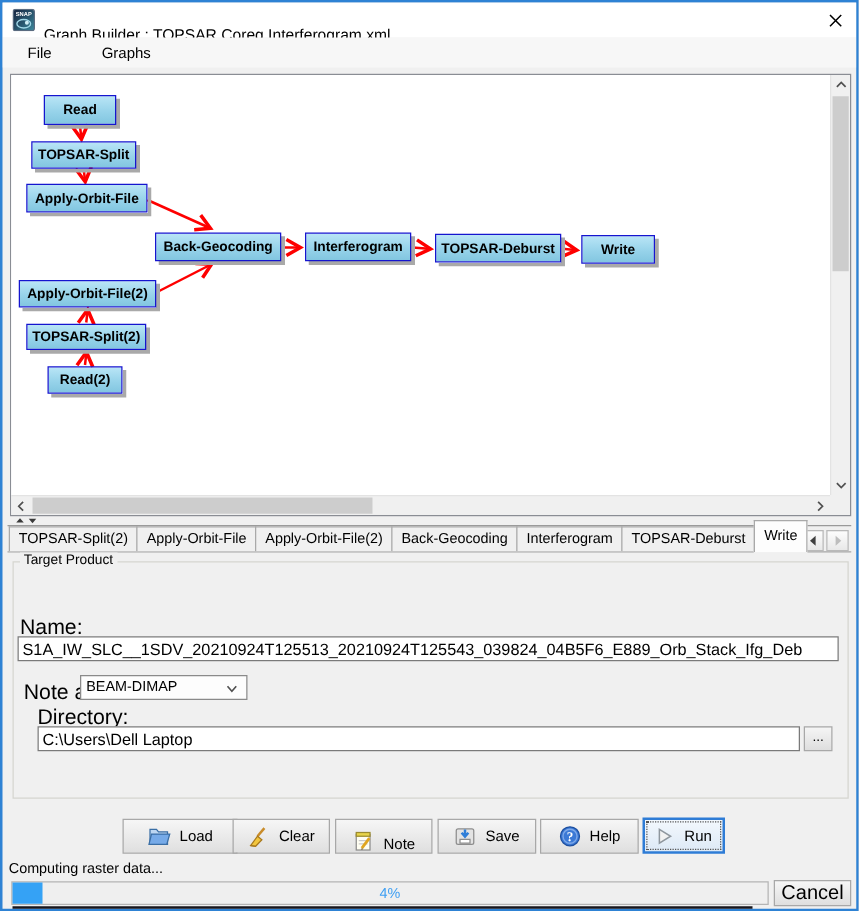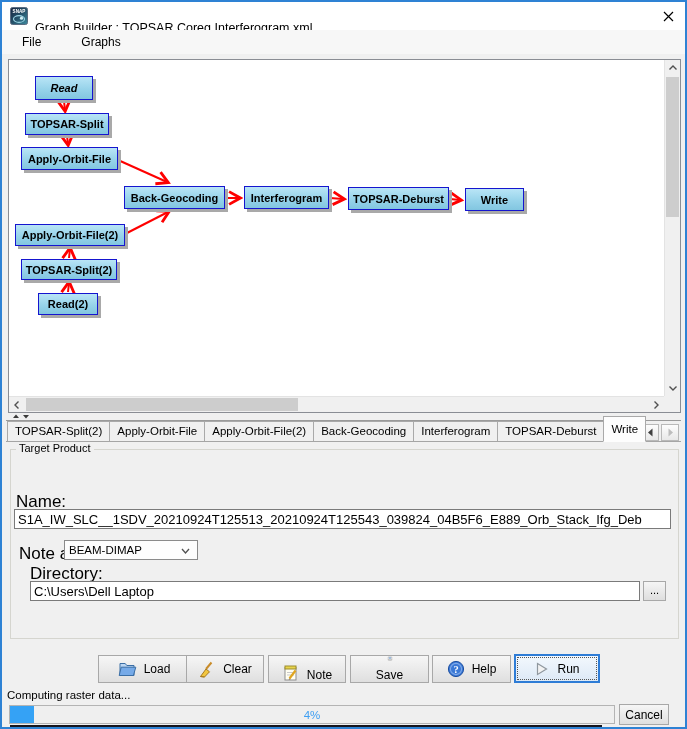--- a/index.html
+++ b/index.html
@@ -59,22 +59,22 @@
   .act-btn{position:absolute;top:653px;height:28px;border:1px solid #a8a8a8;background:linear-gradient(#f6f6f6,#dfdfdf);
     display:flex;align-items:center;justify-content:center;gap:7px;font-size:12px;color:#000;box-sizing:border-box;}
   .run-btn{top:652px;height:29px;border:2px solid #2e7cd6;background:linear-gradient(#f3f8fd,#dde9f6);outline:1px dotted #555;outline-offset:-4px;}
 
   
   .status-msg{position:absolute;left:5px;top:687px;font-size:11.5px;color:#000;}
   .progress{position:absolute;left:7px;top:703px;width:606px;height:19px;border:1px solid #b4b4b4;background:#efefef;box-sizing:border-box;}
   .progress-fill{position:absolute;left:0;top:0;bottom:0;background:#35a2f5;}
   .progress-label{position:absolute;left:0;right:0;top:0;bottom:0;display:flex;align-items:center;justify-content:center;
     font-size:11.5px;color:#3f9ff2;}
-  .cancel-btn{position:absolute;left:617px;top:702px;width:50px;height:21px;border:1px solid #a8a8a8;
-    background:linear-gradient(#f6f6f6,#dfdfdf);font-size:12px;display:flex;align-items:center;justify-content:center;box-sizing:border-box;}
+  .cancel-btn{position:absolute;left:617px;top:702px;width:62px;height:21px;border:1px solid #a8a8a8;
+    background:linear-gradient(#f6f6f6,#dfdfdf);font-size:16px;display:flex;align-items:center;justify-content:center;box-sizing:border-box;}
   .bottom-strip{position:absolute;left:8px;top:723px;width:592px;height:4px;background:#15151d;}
 </style>
 </head>
 <body>
 
 <div class="win">
 
   <div class="titlebar">
     <svg class="app-icon" width="18" height="18" viewBox="0 0 18 18">
       <defs>
@@ -113,21 +113,21 @@
       <line x1="55" y1="41" x2="56" y2="50" stroke="#fe0000" stroke-width="2" marker-end="url(#arw)"></line>
           <line x1="58" y1="76" x2="59" y2="84" stroke="#fe0000" stroke-width="2" marker-end="url(#arw)"></line>
           <line x1="109" y1="100" x2="158" y2="122" stroke="#fe0000" stroke-width="2" marker-end="url(#arw)"></line>
           <line x1="116" y1="174" x2="159" y2="152" stroke="#fe0000" stroke-width="2" marker-end="url(#arw)"></line>
           <line x1="217" y1="138" x2="230" y2="138" stroke="#fe0000" stroke-width="2" marker-end="url(#arw)"></line>
           <line x1="321" y1="138" x2="334" y2="139" stroke="#fe0000" stroke-width="2" marker-end="url(#arw)"></line>
           <line x1="441" y1="139" x2="451" y2="140" stroke="#fe0000" stroke-width="2" marker-end="url(#arw)"></line>
           <line x1="59" y1="232" x2="60" y2="223" stroke="#fe0000" stroke-width="2" marker-end="url(#arw)"></line>
           <line x1="60" y1="198" x2="61" y2="189" stroke="#fe0000" stroke-width="2" marker-end="url(#arw)"></line>
         </svg>
-    <div class="node" style="left: 26px; top: 16px; width: 58px; height: 24px; border-color: rgb(21, 21, 207); font-style: italic;">Read</div>
+    <div class="node" style="left: 26px; top: 16px; width: 58px; height: 24px; border-color: rgb(21, 21, 207);">Read</div>
         <div class="node" style="left: 16px; top: 53px; width: 84px; height: 22px; border-color: rgb(21, 21, 207);">TOPSAR-Split</div>
         <div class="node" style="left: 12px; top: 87px; width: 97px; height: 23px; border-color: rgb(21, 21, 207);">Apply-Orbit-File</div>
         <div class="node" style="left: 115px; top: 126px; width: 101px; height: 23px; border-color: rgb(21, 21, 207);">Back-Geocoding</div>
         <div class="node" style="left: 235px; top: 126px; width: 85px; height: 23px; border-color: rgb(21, 21, 207);">Interferogram</div>
         <div class="node" style="left: 339px; top: 127px; width: 101px; height: 23px; border-color: rgb(21, 21, 207);">TOPSAR-Deburst</div>
         <div class="node" style="left: 456px; top: 128px; width: 59px; height: 23px; border-color: rgb(21, 21, 207);">Write</div>
         <div class="node" style="left: 6px; top: 164px; width: 110px; height: 22px; border-color: rgb(21, 21, 207);">Apply-Orbit-File(2)</div>
         <div class="node" style="left: 12px; top: 199px; width: 96px; height: 21px; border-color: rgb(21, 21, 207);">TOPSAR-Split(2)</div>
         <div class="node" style="left: 29px; top: 233px; width: 60px; height: 22px; border-color: rgb(21, 21, 207);">Read(2)</div>
       </div>
@@ -231,39 +231,39 @@
       <rect x="3" y="3.5" width="11" height="12.5" fill="#fffef2" stroke="#8d8d8d"></rect>
       <rect x="3" y="2" width="11" height="3" fill="#e8d44a" stroke="#9b8b2e"></rect>
       <line x1="5" y1="8.5" x2="12" y2="8.5" stroke="#c9c9c9"></line>
       <line x1="5" y1="11" x2="12" y2="11" stroke="#c9c9c9"></line>
       <line x1="7.5" y1="14.5" x2="13.5" y2="6.5" stroke="#e0a51e" stroke-width="2.2"></line>
       <path d="M6.6 15.6 L7.5 14.5 L8.6 15.3 Z" fill="#5b4418"></path>
     </svg>
     <span>Note</span>
   </div>
 
-  <div class="act-btn" style="left:348px;width:79px;flex-direction:column;">
+  <div class="act-btn" style="left:348px;width:79px;">
     <svg width="18" height="18" viewBox="0 0 18 18">
       <rect x="2" y="3" width="14" height="12.5" rx="1.5" fill="#e3e3e3" stroke="#8d8d8d"></rect>
       <rect x="5" y="11.5" width="8" height="3" fill="#fff" stroke="#8d8d8d"></rect>
       <path d="M9 3.5 v4.5 M6.3 6.2 L9 9.3 L11.7 6.2" fill="none" stroke="#2f7ed8" stroke-width="2"></path>
     </svg>
     <span>Save</span>
   </div>
 
   <div class="act-btn" style="left:430px;width:79px;">
     <svg width="18" height="18" viewBox="0 0 18 18">
       <circle cx="9" cy="9" r="7.6" fill="#3b79d6" stroke="#1d4fa0"></circle>
       <circle cx="9" cy="9" r="5.6" fill="none" stroke="#7fa9e8" stroke-width="1.1"></circle>
       <text x="9" y="12.6" font-size="10.5" font-weight="bold" fill="#ffffff" text-anchor="middle" font-family="Liberation Serif,serif">?</text>
     </svg>
     <span>Help</span>
   </div>
 
-  <div class="act-btn run-btn" style="left:512px;width:86px;">
+  <div class="act-btn run-btn" style="left:512px;width:66px;">
     <svg width="16" height="16" viewBox="0 0 16 16">
       <path d="M3.5 2.5 L12.5 8 L3.5 13.5 Z" fill="#f2f2f2" stroke="#8f979e" stroke-width="1.2"></path>
     </svg>
     <span>Run</span>
   </div>
 
   <div class="status-msg">Computing raster data...</div>
   <div class="progress">
     <div class="progress-fill" style="width: 4%;"></div>
     <div class="progress-label">4%</div>

